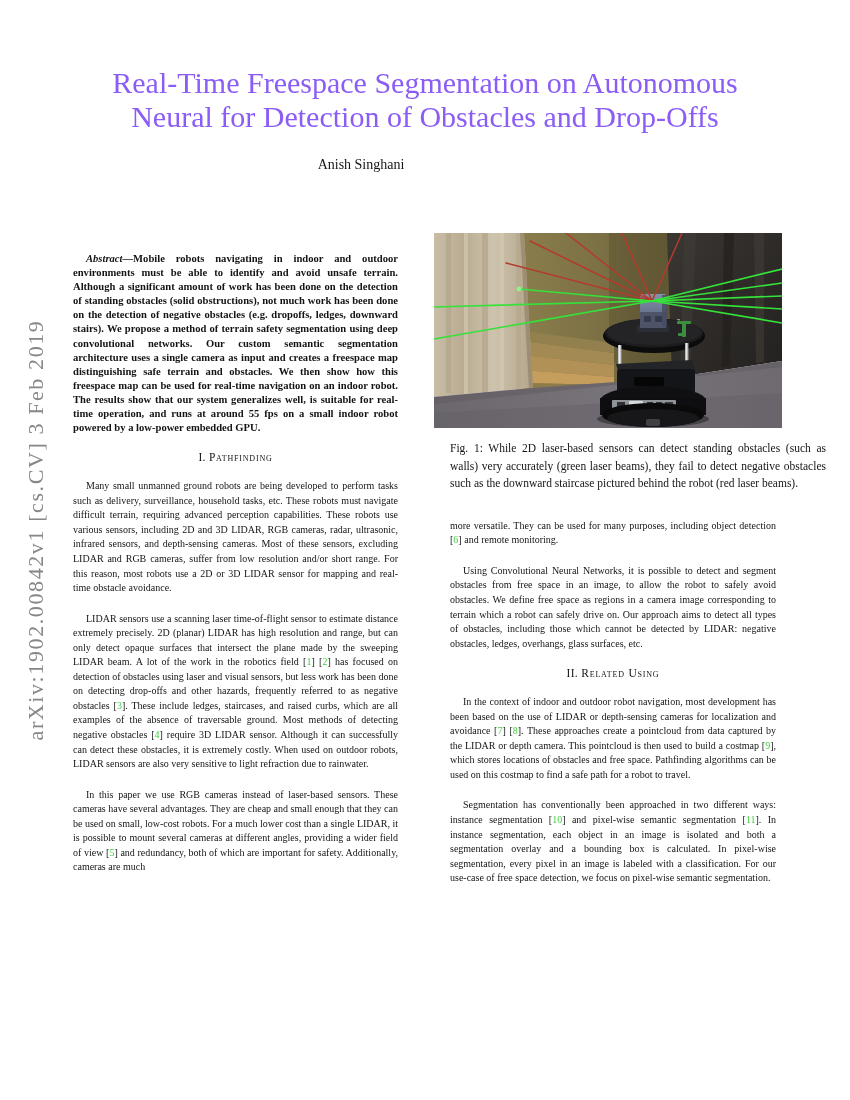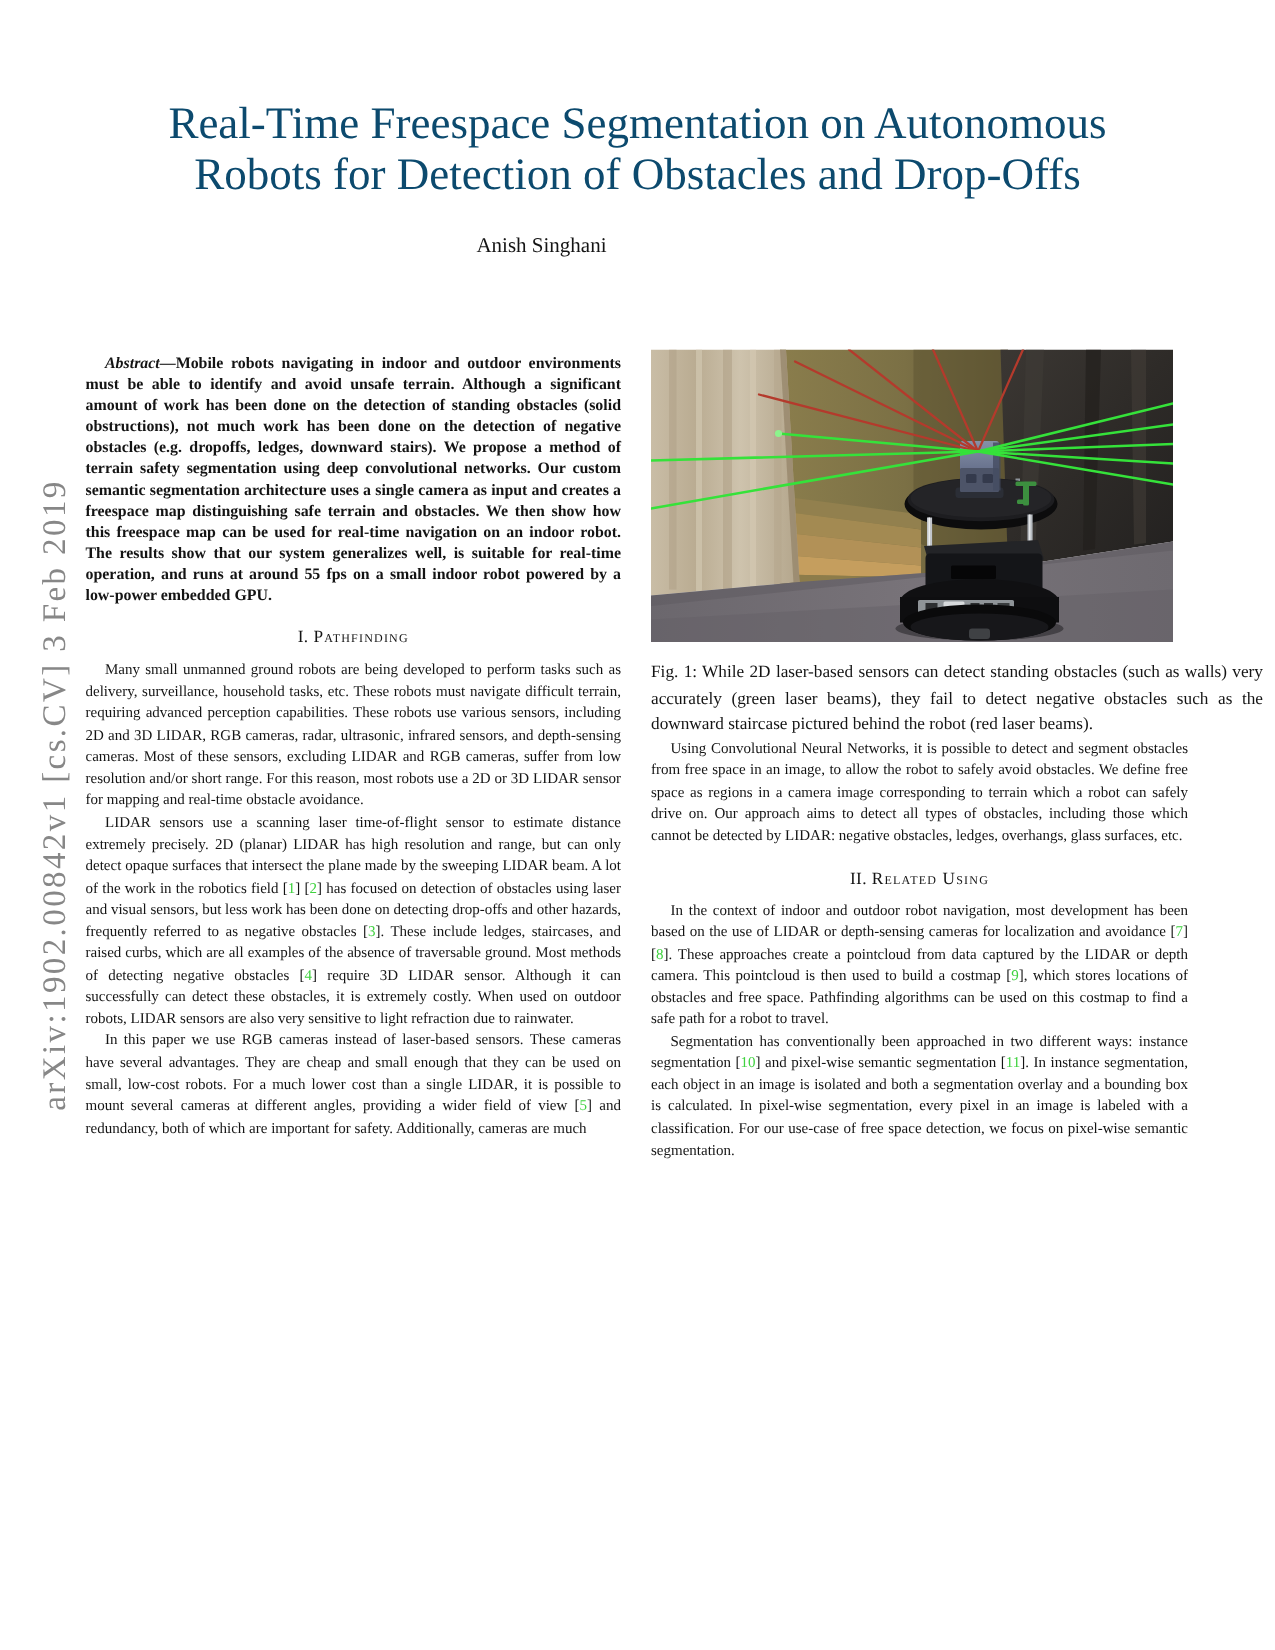--- a/index.html
+++ b/index.html
@@ -19,29 +19,29 @@
   
   .stamp-box{position:absolute;left:10px;top:270px;width:52px;height:520px;}
   .stamp{
     position:absolute;left:50%;top:50%;
     transform:translate(-50%,-50%) rotate(-90deg);
     white-space:nowrap;
     font-size:22px;color:#878787;letter-spacing:1.6px;
   }
   
   .title-block{position:absolute;top:66px;left:35px;width:780px;text-align:center;}
-  .title-line{font-size:30px;line-height:34px;color:#0c4a6e;}
+  .title-line{font-size:30px;line-height:34px;color:#8b5cf6;}
   .author-block{position:absolute;top:156px;left:0;width:722px;text-align:center;}
   .author{font-size:14px;line-height:18px;}
   .email{font-size:13px;line-height:17px;}
   
   .col{position:absolute;text-align:justify;}
   .col-left{left:57px;top:232px;width:357px;}
   .col-right{left:434px;top:233px;width:358px;}
-  p{margin:0;}
+  p{margin:16px;}
   .abstract{
     font-size:10.6px;font-weight:bold;line-height:14.1px;
     text-indent:13px;padding-top:4px;
   }
   .abs-lead{font-style:italic;}
   .sec-head{
     text-align:center;font-size:11.5px;margin:14px 0 9px 0;
     text-indent:0;letter-spacing:0.3px;
   }
   .sc{font-variant:small-caps;letter-spacing:0.8px;}
@@ -62,21 +62,21 @@
 <body>
 
 <div class="page">
 
   <div class="stamp-box">
     <div class="stamp">arXiv:1902.00842v1  [cs.CV]  3 Feb 2019</div>
   </div>
 
   <div class="title-block">
     <div class="title-line">Real-Time Freespace Segmentation on Autonomous</div>
-    <div class="title-line">Robots for Detection of Obstacles and Drop-Offs</div>
+    <div class="title-line">Neural for Detection of Obstacles and Drop-Offs</div>
   </div>
   <div class="author-block">
     <div class="author">Anish Singhani</div>
   </div>
 
   <div class="col col-left">
     <p class="abstract"><span class="abs-lead">Abstract</span><span>—</span><span>Mobile robots navigating in indoor and outdoor environments must be able to identify and avoid unsafe terrain. Although a significant amount of work has been done on the detection of standing obstacles (solid obstructions), not much work has been done on the detection of negative obstacles (e.g. dropoffs, ledges, downward stairs). We propose a method of terrain safety segmentation using deep convolutional networks. Our custom semantic segmentation architecture uses a single camera as input and creates a freespace map distinguishing safe terrain and obstacles. We then show how this freespace map can be used for real-time navigation on an indoor robot. The results show that our system generalizes well, is suitable for real-time operation, and runs at around 55 fps on a small indoor robot powered by a low-power embedded GPU.</span></p>
 
     <div class="sec-head"><span>I.</span> <span class="sc">Pathfinding</span></div>
 
@@ -218,20 +218,21 @@
           <line x1="218" y1="68" x2="348" y2="63"></line>
           <line x1="218" y1="68" x2="348" y2="76"></line>
           <line x1="218" y1="68" x2="348" y2="90"></line>
         </g>
         <circle cx="85" cy="56" r="2.4" fill="#8cf48c"></circle>
       </svg>
 
       <p class="fig-caption">Fig. 1: While 2D laser-based sensors can detect standing obstacles (such as walls) very accurately (green laser beams), they fail to detect negative obstacles such as the downward staircase pictured behind the robot (red laser beams).</p>
     </div>
 
+    <p class="body-par cont after-fig">more versatile. They can be used for many purposes, including object detection <span class="cite">[<span class="cite-num">6</span>]</span> and remote monitoring.</p>
     <p class="body-par">Using Convolutional Neural Networks, it is possible to detect and segment obstacles from free space in an image, to allow the robot to safely avoid obstacles. We define free space as regions in a camera image corresponding to terrain which a robot can safely drive on. Our approach aims to detect all types of obstacles, including those which cannot be detected by LIDAR: negative obstacles, ledges, overhangs, glass surfaces, etc.</p>
 
     <div class="sec-head"><span>II.</span> <span class="sc">Related Using</span></div>
 
     <p class="body-par">In the context of indoor and outdoor robot navigation, most development has been based on the use of LIDAR or depth-sensing cameras for localization and avoidance <span class="cite">[<span class="cite-num">7</span>]</span> <span class="cite">[<span class="cite-num">8</span>]</span>. These approaches create a pointcloud from data captured by the LIDAR or depth camera. This pointcloud is then used to build a costmap <span class="cite">[<span class="cite-num">9</span>]</span>, which stores locations of obstacles and free space. Pathfinding algorithms can be used on this costmap to find a safe path for a robot to travel.</p>
     <p class="body-par">Segmentation has conventionally been approached in two different ways: instance segmentation <span class="cite">[<span class="cite-num">10</span>]</span> and pixel-wise semantic segmentation <span class="cite">[<span class="cite-num">11</span>]</span>. In instance segmentation, each object in an image is isolated and both a segmentation overlay and a bounding box is calculated. In pixel-wise segmentation, every pixel in an image is labeled with a classification. For our use-case of free space detection, we focus on pixel-wise semantic segmentation.</p>
   </div>
 
 </div>
 

